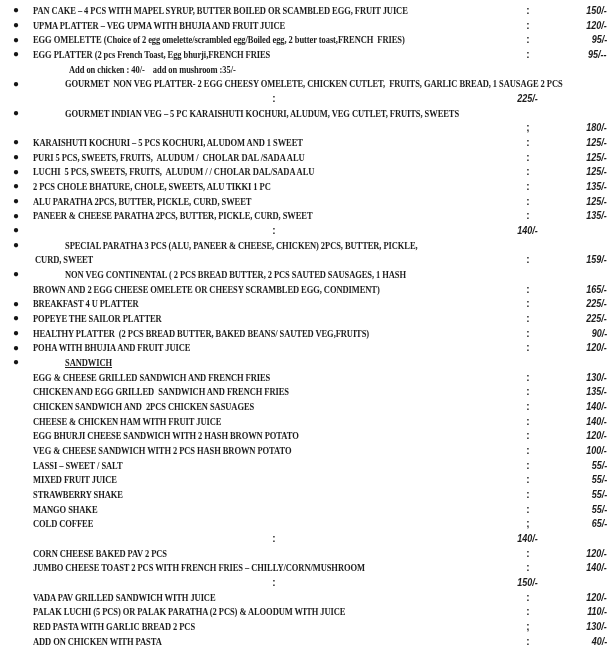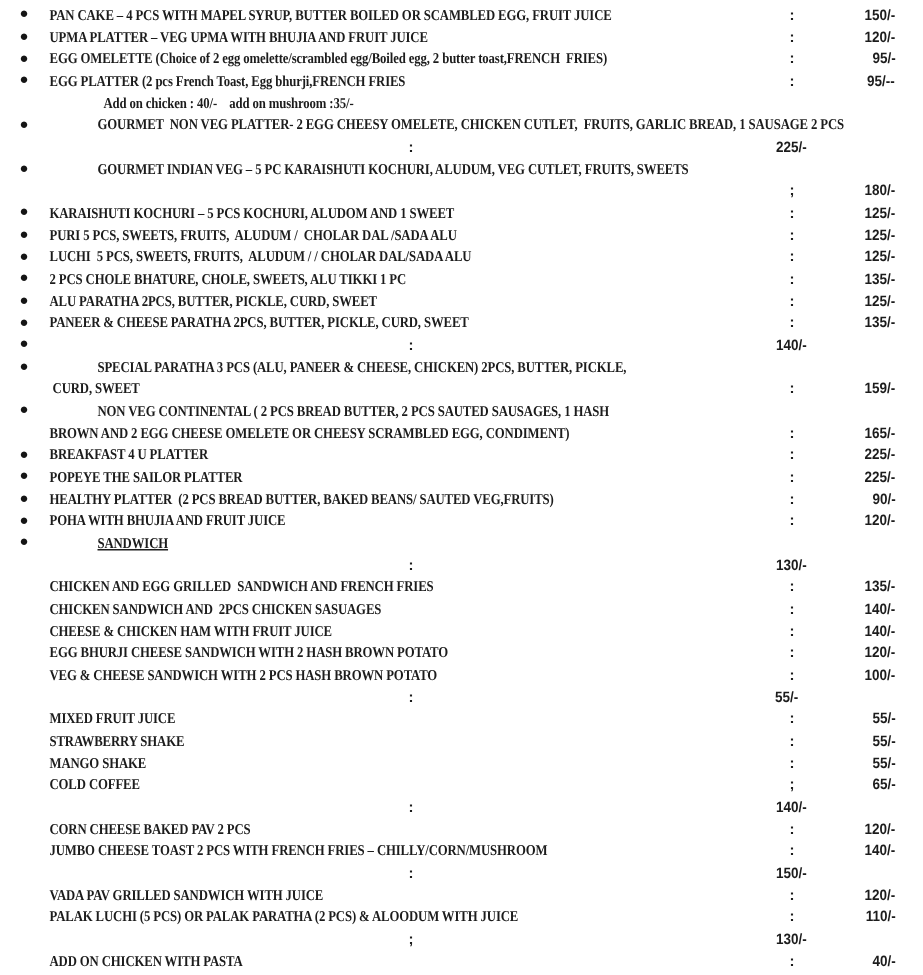--- a/index.html
+++ b/index.html
@@ -45,22 +45,23 @@
   .sc {
     display: inline-block;
     transform: scaleX(0.85);
     transform-origin: 0 50%;
     letter-spacing: -0.1px;
     white-space: pre;
   }
   .sep { text-align: center; }
   .price {
     text-align: right;
-    padding-right: 18px;
+    padding-right: 8px;
     white-space: pre;
+    font-style: italic;
   }
   .scp {
     display: inline-block;
     transform: scaleX(0.9);
     transform-origin: 100% 50%;
     white-space: pre;
   }
   .row.full .txt { grid-column: 2 / 5; margin-left: 32px; }
   .row.underline .sc { text-decoration: underline; }
   .row.indent .txt { padding-left: 4px; }
@@ -231,20 +232,21 @@
   </div>
 
   <div class="row underline full">
     <span class="gut"><i class="bullet">●</i></span>
     <span class="txt"><span class="sc">SANDWICH</span></span>
 
   </div>
 
   <div class="row nobullet">
     <span class="gut"><i class="bullet">●</i></span>
+    <span class="txt"><span class="sc">EGG &amp; CHEESE GRILLED SANDWICH AND FRENCH FRIES</span></span>
     <span class="sep">:</span>
     <span class="price"><span class="scp">130/-</span></span>
   </div>
 
   <div class="row nobullet">
     <span class="gut"><i class="bullet">●</i></span>
     <span class="txt"><span class="sc">CHICKEN AND EGG GRILLED  SANDWICH AND FRENCH FRIES</span></span>
     <span class="sep">:</span>
     <span class="price"><span class="scp">135/-</span></span>
   </div>
@@ -272,20 +274,21 @@
 
   <div class="row nobullet">
     <span class="gut"><i class="bullet">●</i></span>
     <span class="txt"><span class="sc">VEG &amp; CHEESE SANDWICH WITH 2 PCS HASH BROWN POTATO</span></span>
     <span class="sep">:</span>
     <span class="price"><span class="scp">100/-</span></span>
   </div>
 
   <div class="row nobullet">
     <span class="gut"><i class="bullet">●</i></span>
+    <span class="txt"><span class="sc">LASSI – SWEET / SALT</span></span>
     <span class="sep">:</span>
     <span class="price"><span class="scp">55/-</span></span>
   </div>
 
   <div class="row nobullet">
     <span class="gut"><i class="bullet">●</i></span>
     <span class="txt"><span class="sc">MIXED FRUIT JUICE</span></span>
     <span class="sep">:</span>
     <span class="price"><span class="scp">55/-</span></span>
   </div>
@@ -346,20 +349,21 @@
 
   <div class="row nobullet">
     <span class="gut"><i class="bullet">●</i></span>
     <span class="txt"><span class="sc">PALAK LUCHI (5 PCS) OR PALAK PARATHA (2 PCS) &amp; ALOODUM WITH JUICE</span></span>
     <span class="sep">:</span>
     <span class="price"><span class="scp">110/-</span></span>
   </div>
 
   <div class="row nobullet">
     <span class="gut"><i class="bullet">●</i></span>
+    <span class="txt"><span class="sc">RED PASTA WITH GARLIC BREAD 2 PCS</span></span>
     <span class="sep">;</span>
     <span class="price"><span class="scp">130/-</span></span>
   </div>
 
   <div class="row nobullet">
     <span class="gut"><i class="bullet">●</i></span>
     <span class="txt"><span class="sc">ADD ON CHICKEN WITH PASTA</span></span>
     <span class="sep">:</span>
     <span class="price"><span class="scp">40/-</span></span>
   </div>

